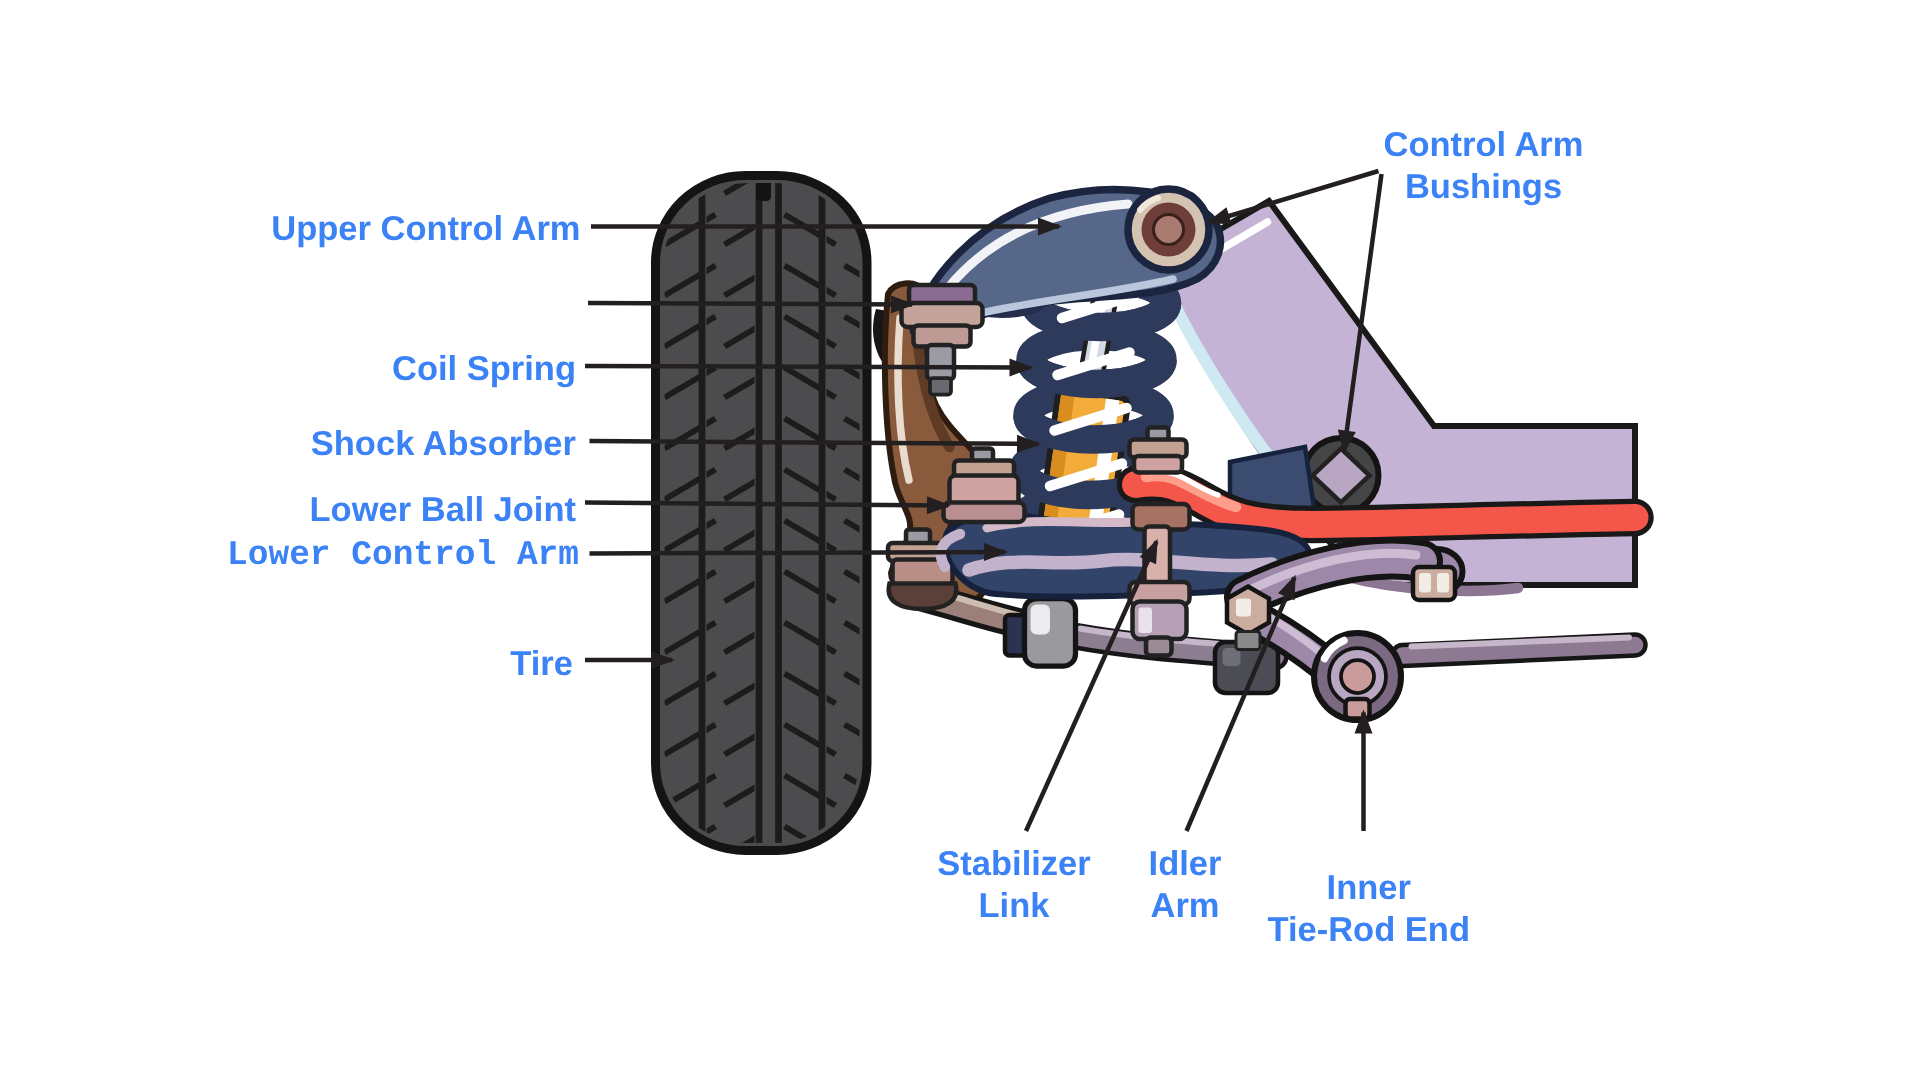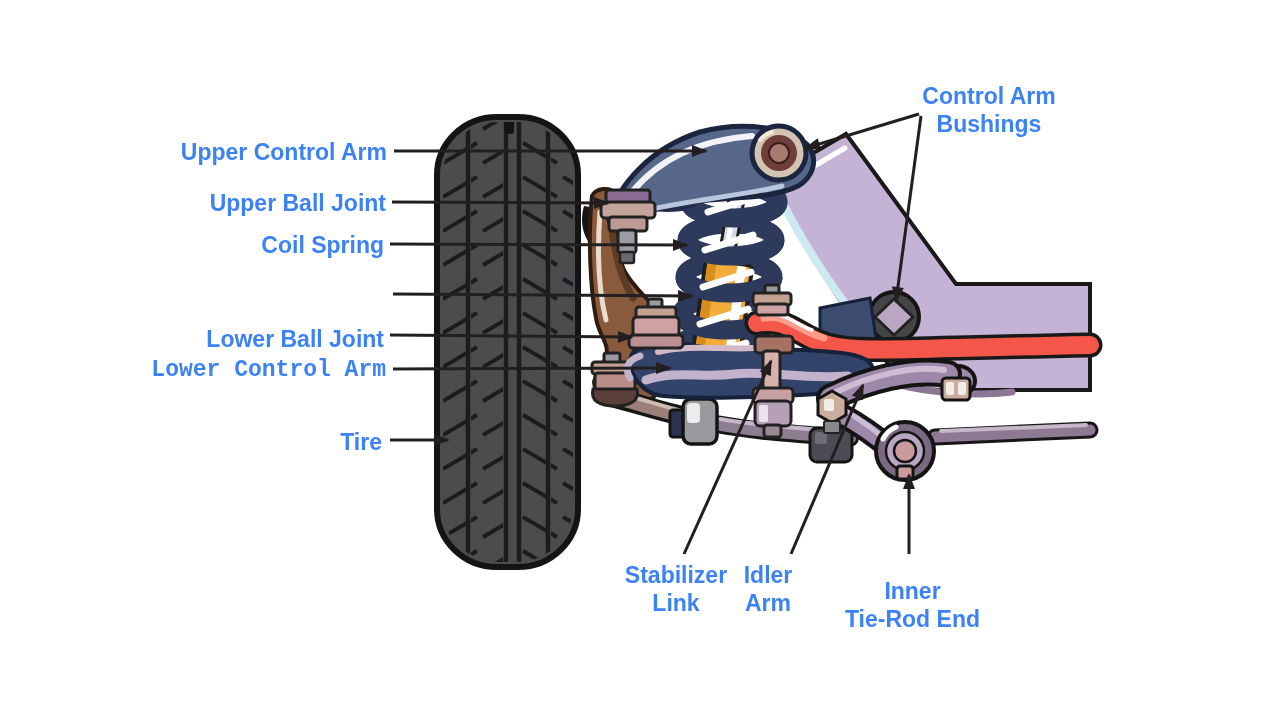--- a/index.html
+++ b/index.html
@@ -220,27 +220,27 @@
     <path d="M390,440 L448,440" marker-end="url(#ah)"></path>
     <path d="M919,114 L806,148" marker-end="url(#ah)"></path>
     <path d="M921,116 L896,301" marker-end="url(#ah)"></path>
     <path d="M684,554 L771,361" marker-end="url(#ah)"></path>
     <path d="M791,554 L863,385" marker-end="url(#ah)"></path>
     <path d="M909,554 L909,475" marker-end="url(#ah)"></path>
   </g>
 </svg>
 
 <div class="lbl right-align" style="right:893px;top:138px;">Upper Control Arm</div>
-<div class="lbl right-align" style="right:894px;top:189px;">Upper Ball Joint</div>
 <div class="lbl right-align" style="right:896px;top:231px;">Coil Spring</div>
+<div class="lbl right-align" style="right:896px;top:281px;">Shock Absorber</div>
 <div class="lbl right-align" style="right:896px;top:325px;">Lower Ball Joint</div>
 <div class="lbl right-align" style="right:894px;top:356px;font-family:Liberation Mono, monospace;">Lower Control Arm</div>
 <div class="lbl right-align" style="right:898px;top:428px;margin-left:24px;">Tire</div>
 <div class="lbl center" style="left:869px;top:82px;width:240px;">Control Arm
 Bushings</div>
 <div class="lbl center" style="left:596px;top:561px;width:160px;">Stabilizer
 Link</div>
-<div class="lbl center" style="left:718px;top:561px;width:100px;">Idler
+<div class="lbl center" style="left:740px;top:561px;width:100px;">Idler
 Arm</div>
 <div class="lbl center" style="left:800px;top:561px;width:225px;margin-top:16px;">Inner
 Tie-Rod End</div>
 
 </div>
 
 </body></html>

